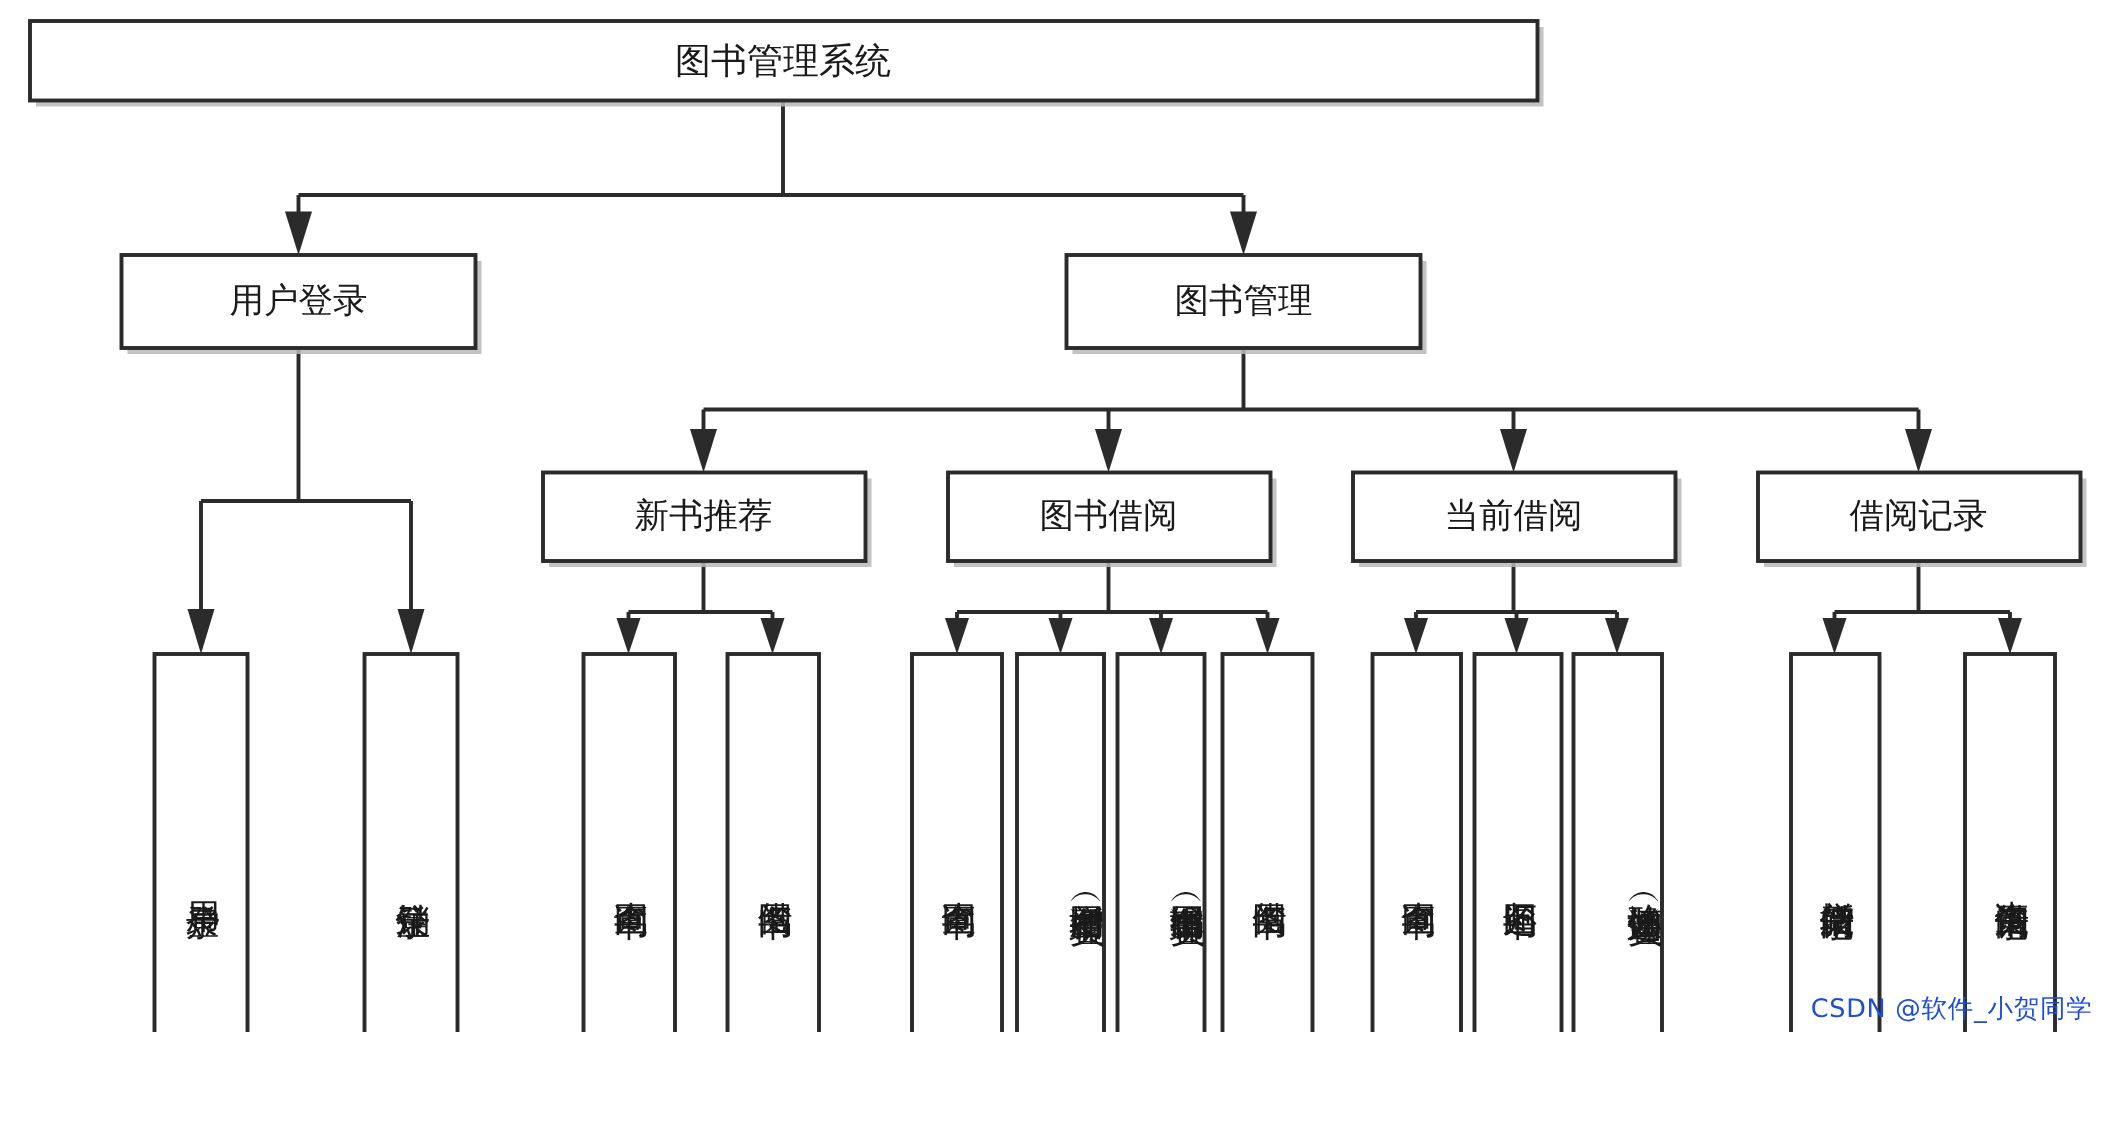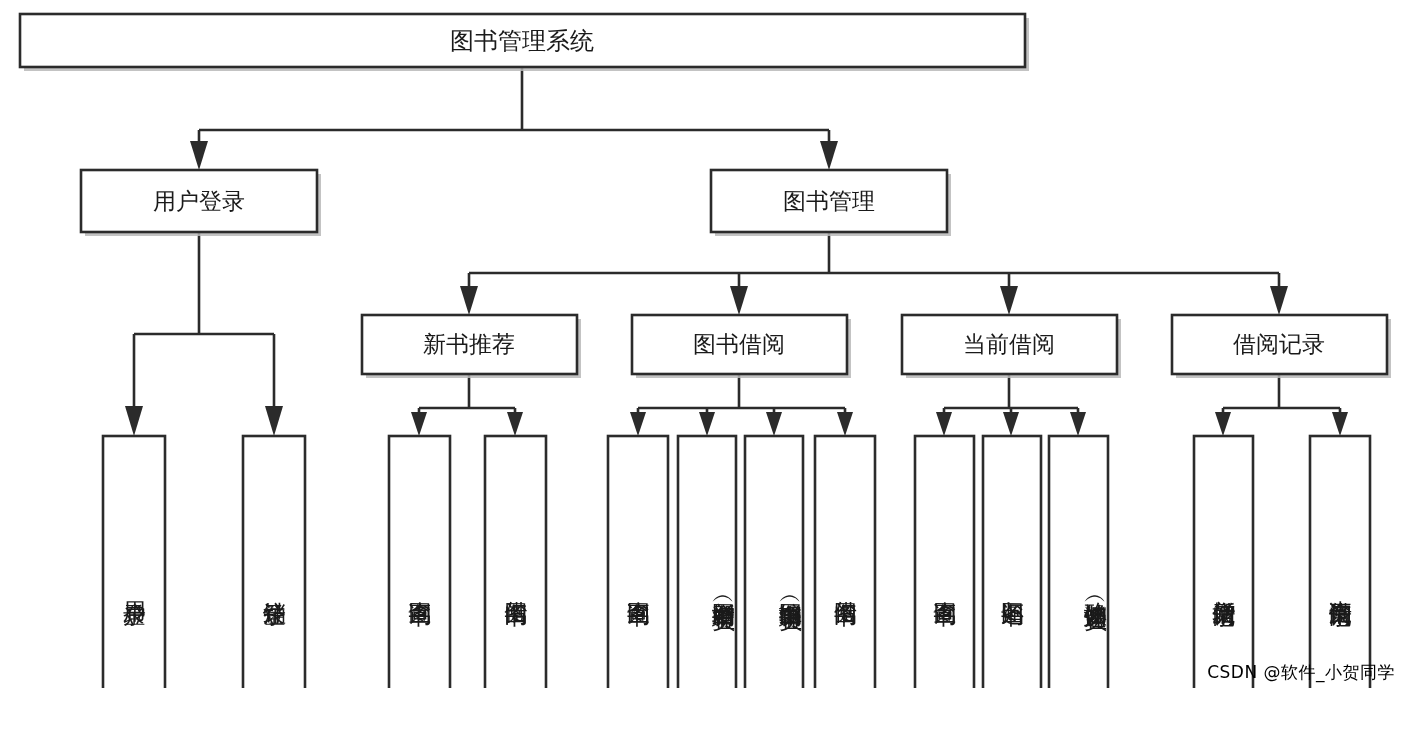--- a/index.html
+++ b/index.html
@@ -75,21 +75,21 @@
     letter-spacing: 1px;
     white-space: nowrap;
     pointer-events: none;
   }
   .watermark {
     position: absolute;
     right: 10px;
     bottom: 4px;
     font-family: "DejaVu Sans", "Liberation Sans", sans-serif;
     font-size: 17px;
-    color: #000000;
+    color: #1d4ed8;
     letter-spacing: 0.5px;
     white-space: nowrap;
   }
 </style>
 </head>
 <body>
 
 <div id="diagram-root">
 
   <svg id="flow-svg" viewBox="0 0 1405 747">

